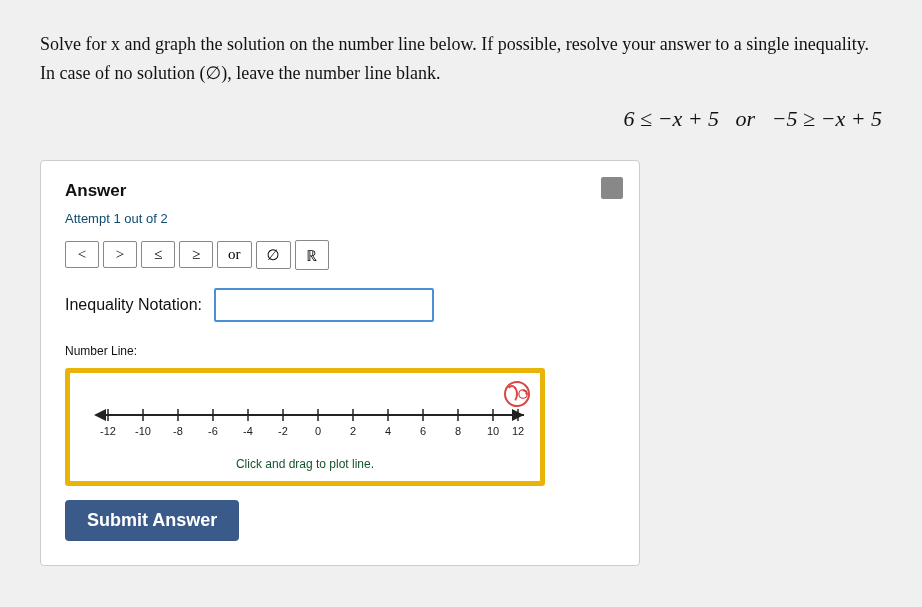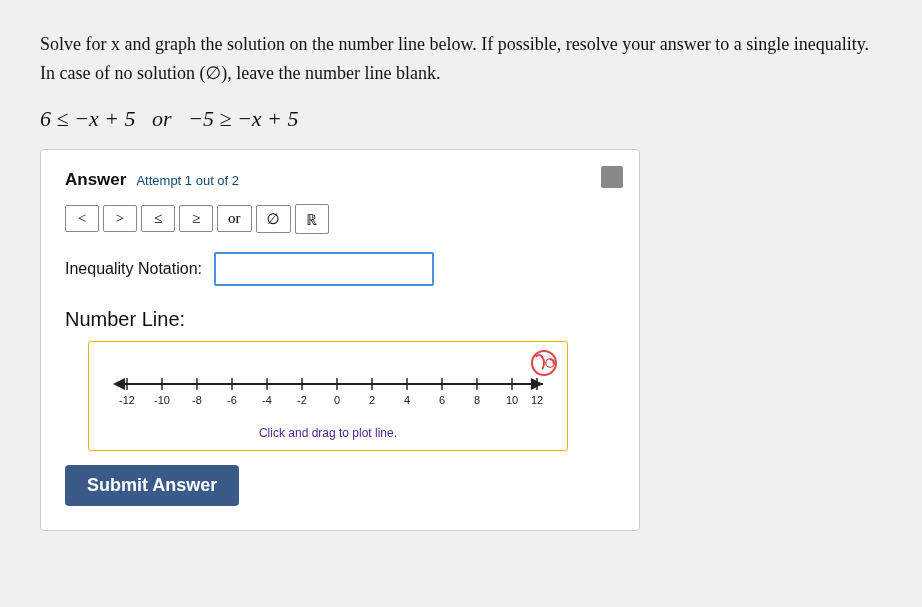--- a/index.html
+++ b/index.html
@@ -12,40 +12,41 @@
       color: #111;
     }
 
     .problem-text {
       font-size: 18px;
       line-height: 1.6;
       max-width: 860px;
     }
 
     .equation {
-      text-align: left;
+      text-align: right;
       font-size: 22px;
-      margin: 18px 0 17px 0;
+      margin: 18px 0 28px 0;
       font-style: italic;
     }
 
     .answer-panel {
       background: #fff;
       border: 1px solid #ccc;
       border-radius: 4px;
       padding: 20px 24px 24px 24px;
       max-width: 600px;
       position: relative;
     }
 
     .answer-header {
       display: flex;
       align-items: baseline;
       gap: 10px;
       margin-bottom: 14px;
+      flex-direction: column;
     }
 
     .answer-label {
       font-weight: bold;
       font-size: 17px;
       font-style: normal;
       font-family: Arial, sans-serif;
     }
 
     .attempt-text {
@@ -92,33 +93,32 @@
       border: 2px solid #4a90d9;
       border-radius: 2px;
       padding: 6px 10px;
       font-size: 16px;
       width: 220px;
       outline: none;
       font-family: Georgia, serif;
     }
 
     .number-line-label {
-      font-size: 20px;
+      font-size: 12px;
       font-family: Arial, sans-serif;
       margin-bottom: 10px;
     }
 
     .number-line-container {
-      border: 1px solid #eab308;
+      border: 5px solid #eab308;
       border-radius: 3px;
       background: #fff;
       padding: 14px 16px 10px 16px;
       position: relative;
       width: 480px;
-      margin-left: 23px;
     }
 
     .number-line-clear-btn {
       position: absolute;
       top: 8px;
       right: 10px;
       width: 26px;
       height: 26px;
       border-radius: 50%;
       border: 2px solid #d44;
@@ -141,21 +141,21 @@
     }
 
     
     .number-line-svg-wrap {
       width: 100%;
     }
 
     .number-line-hint {
       text-align: center;
       font-size: 12px;
-      color: #4c1d95;
+      color: #14532d;
       margin-top: 6px;
       font-family: Arial, sans-serif;
     }
 
     .submit-btn {
       margin-top: 14px;
       background: #3a5a8a;
       color: #fff;
       border: none;
       border-radius: 4px;

